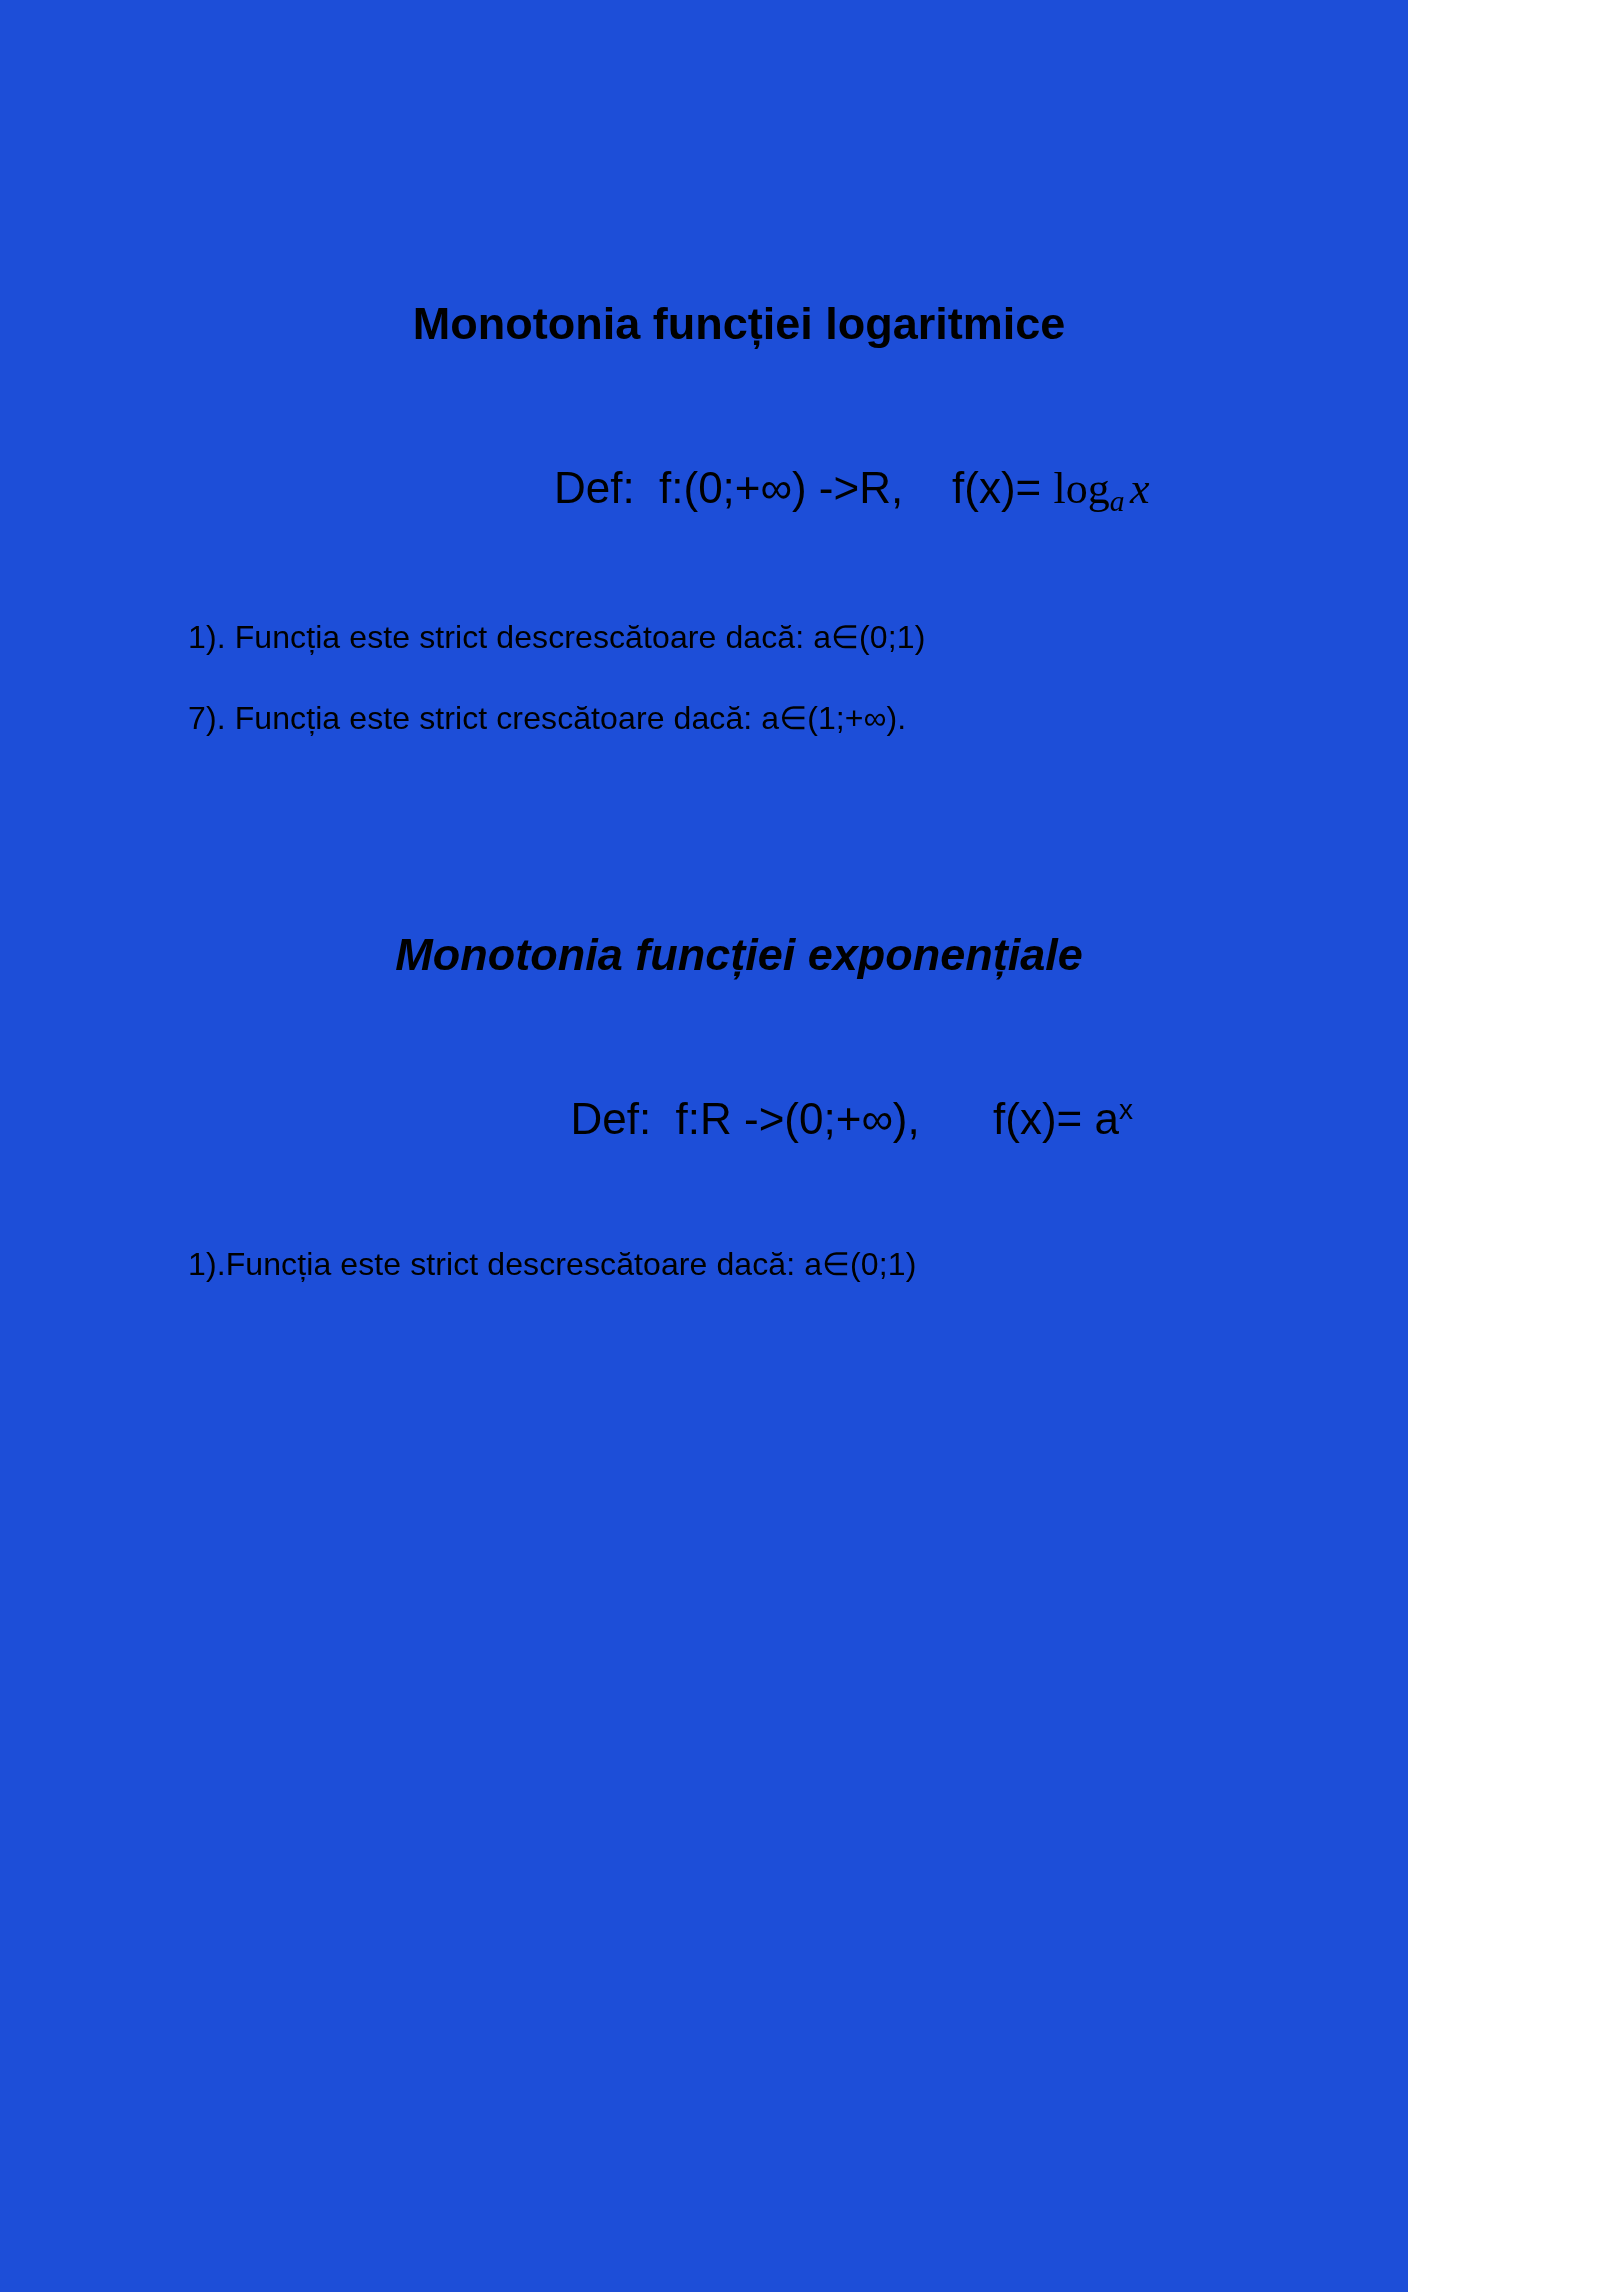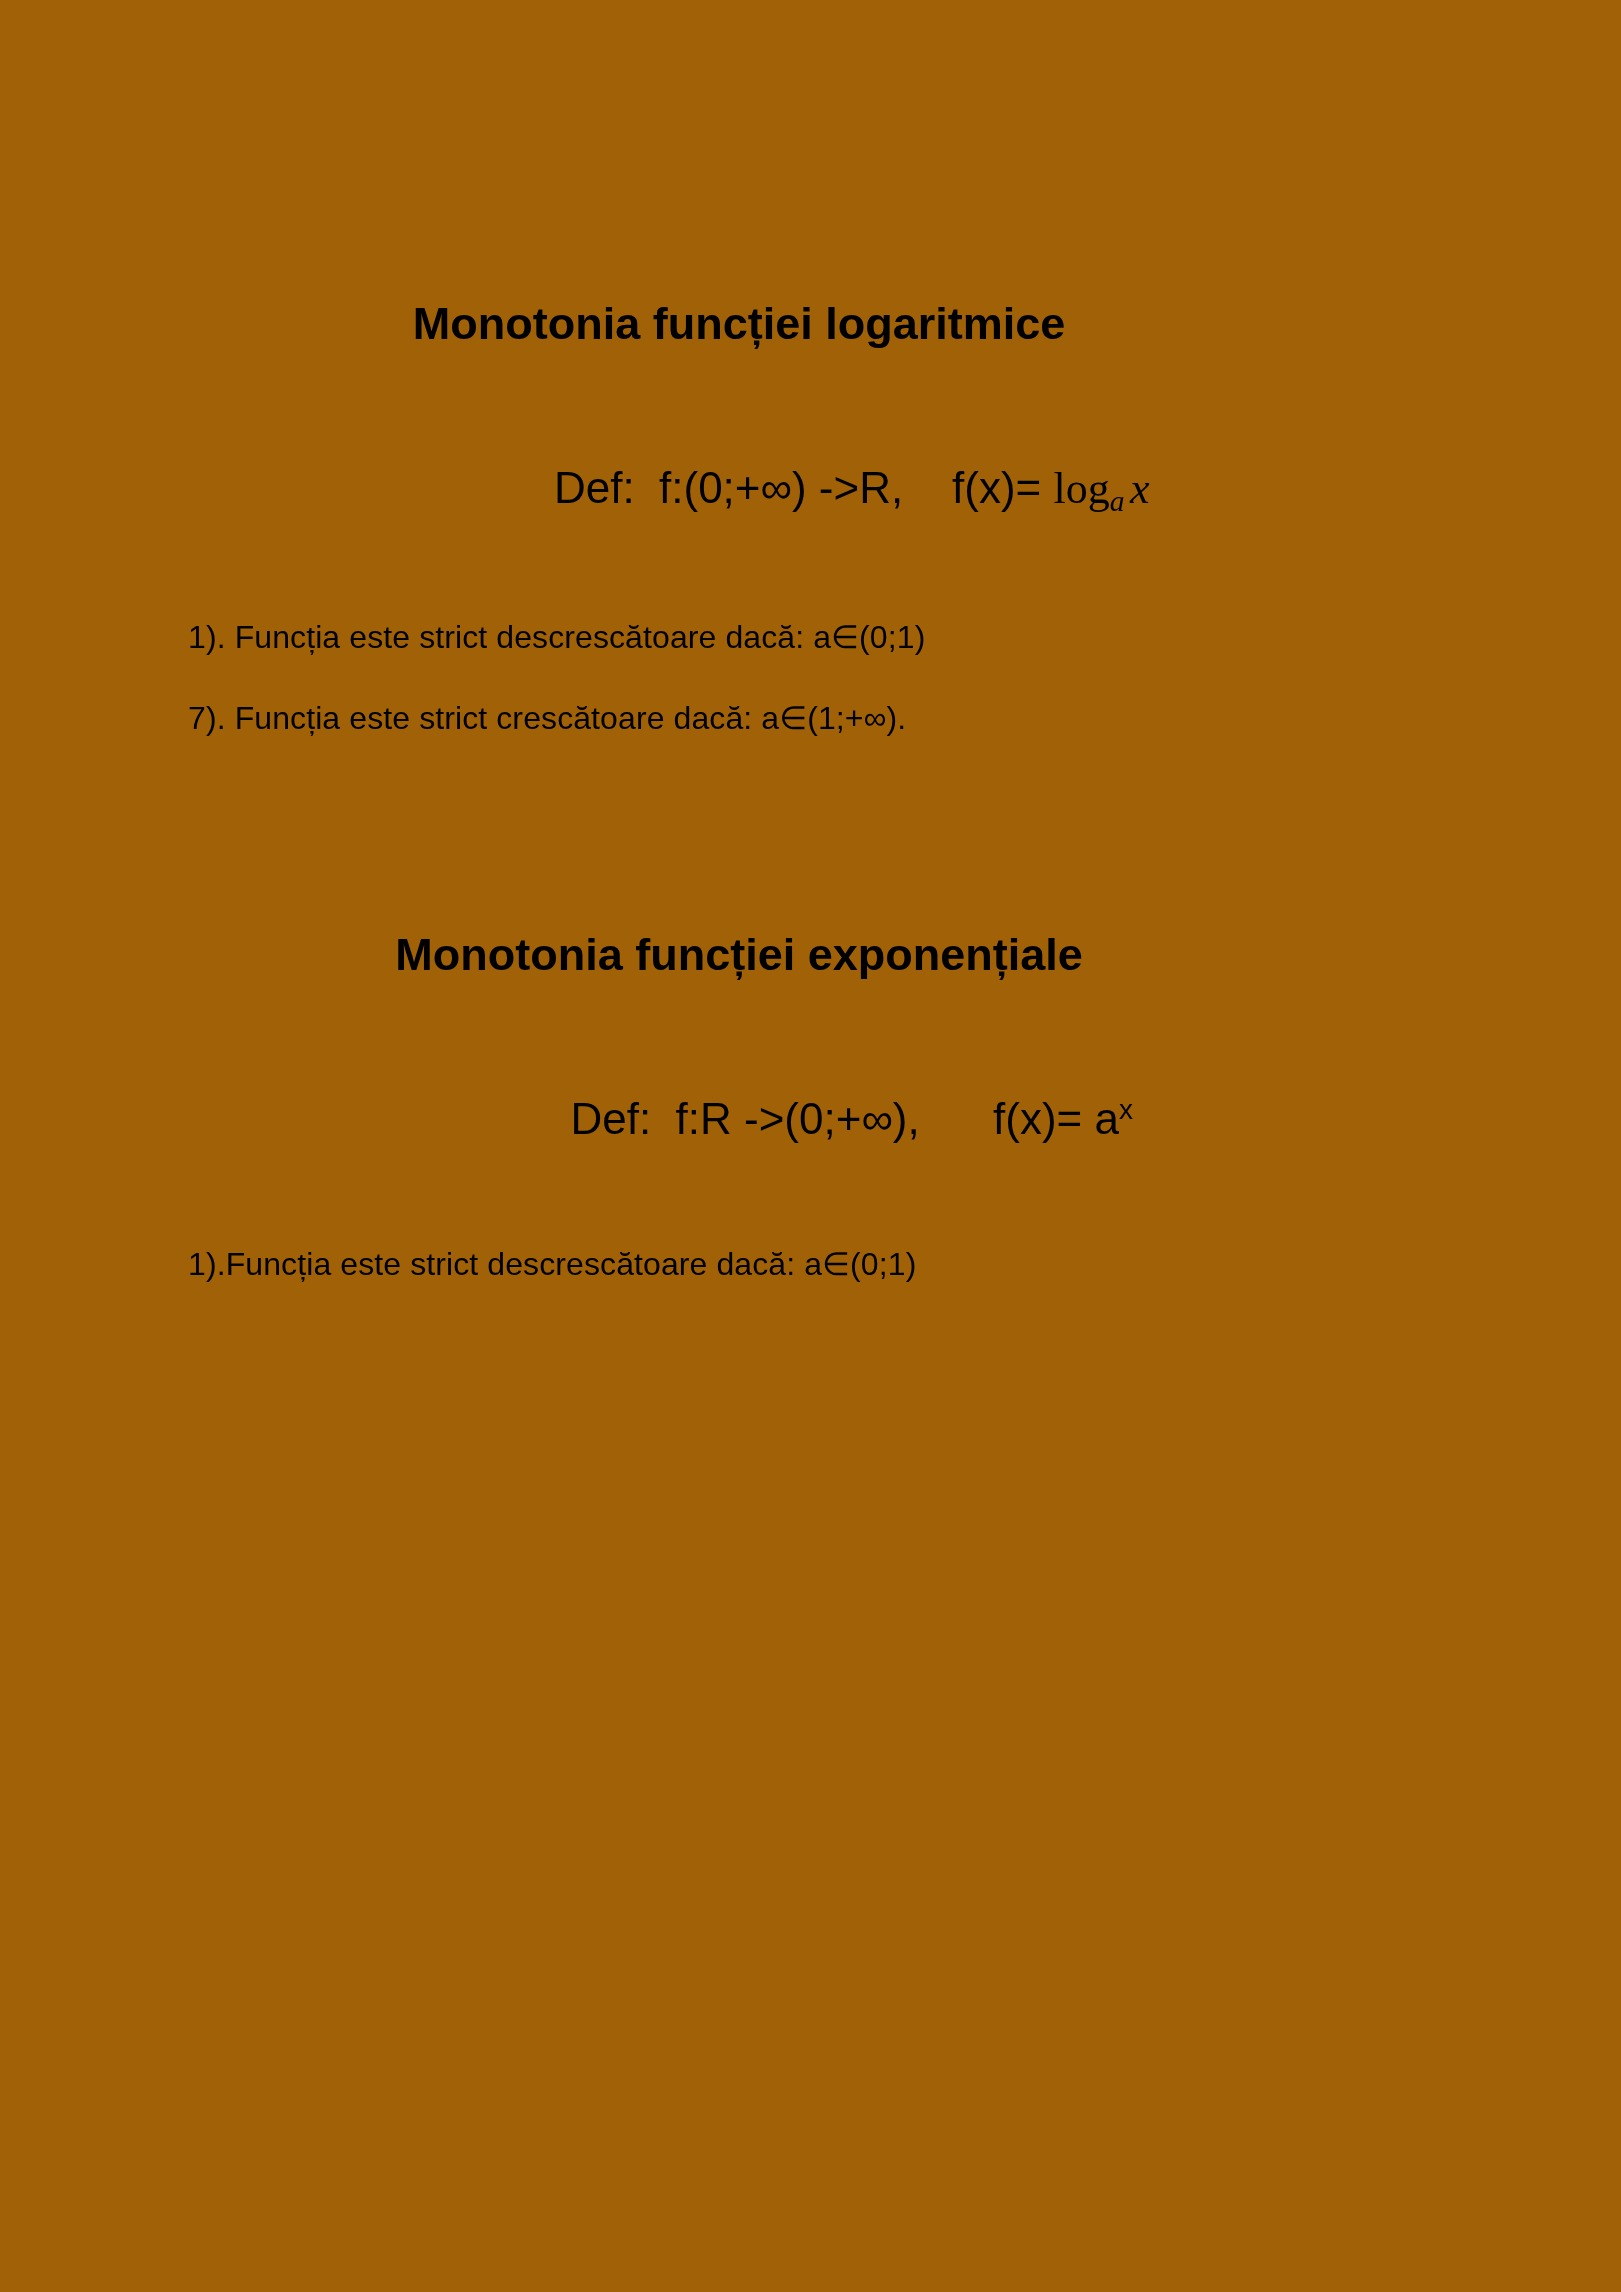--- a/index.html
+++ b/index.html
@@ -10,42 +10,43 @@
   }
   body {
     width: 1621px;
     height: 2293px;
     font-family: "Liberation Sans", sans-serif;
     color: #000000;
     -webkit-font-smoothing: antialiased;
   }
   .page {
     position: relative;
-    width: 1621px;
+    width: 1408px;
     height: 2293px;
-    background: #a16207;
+    background: #1d4ed8;
     box-sizing: border-box;
     padding: 0;
     overflow: hidden;
   }
   .content {
     position: absolute;
     left: 188px;
     top: 296px;
     width: 1254px;
   }
   .section-title {
     font-size: 45px;
     font-weight: bold;
     text-align: center;
     line-height: 1.25;
     margin: 0 0 50px 0;
     padding-right: 152px;
   }
   .section-title.italic {
+    font-style: italic;
   }
   .para {
     font-size: 32px;
     line-height: 1.32;
     margin: 0 0 38px 0;
     font-weight: normal;
     letter-spacing: 0.1px;
   }
   .def-line {
     font-size: 44px;

